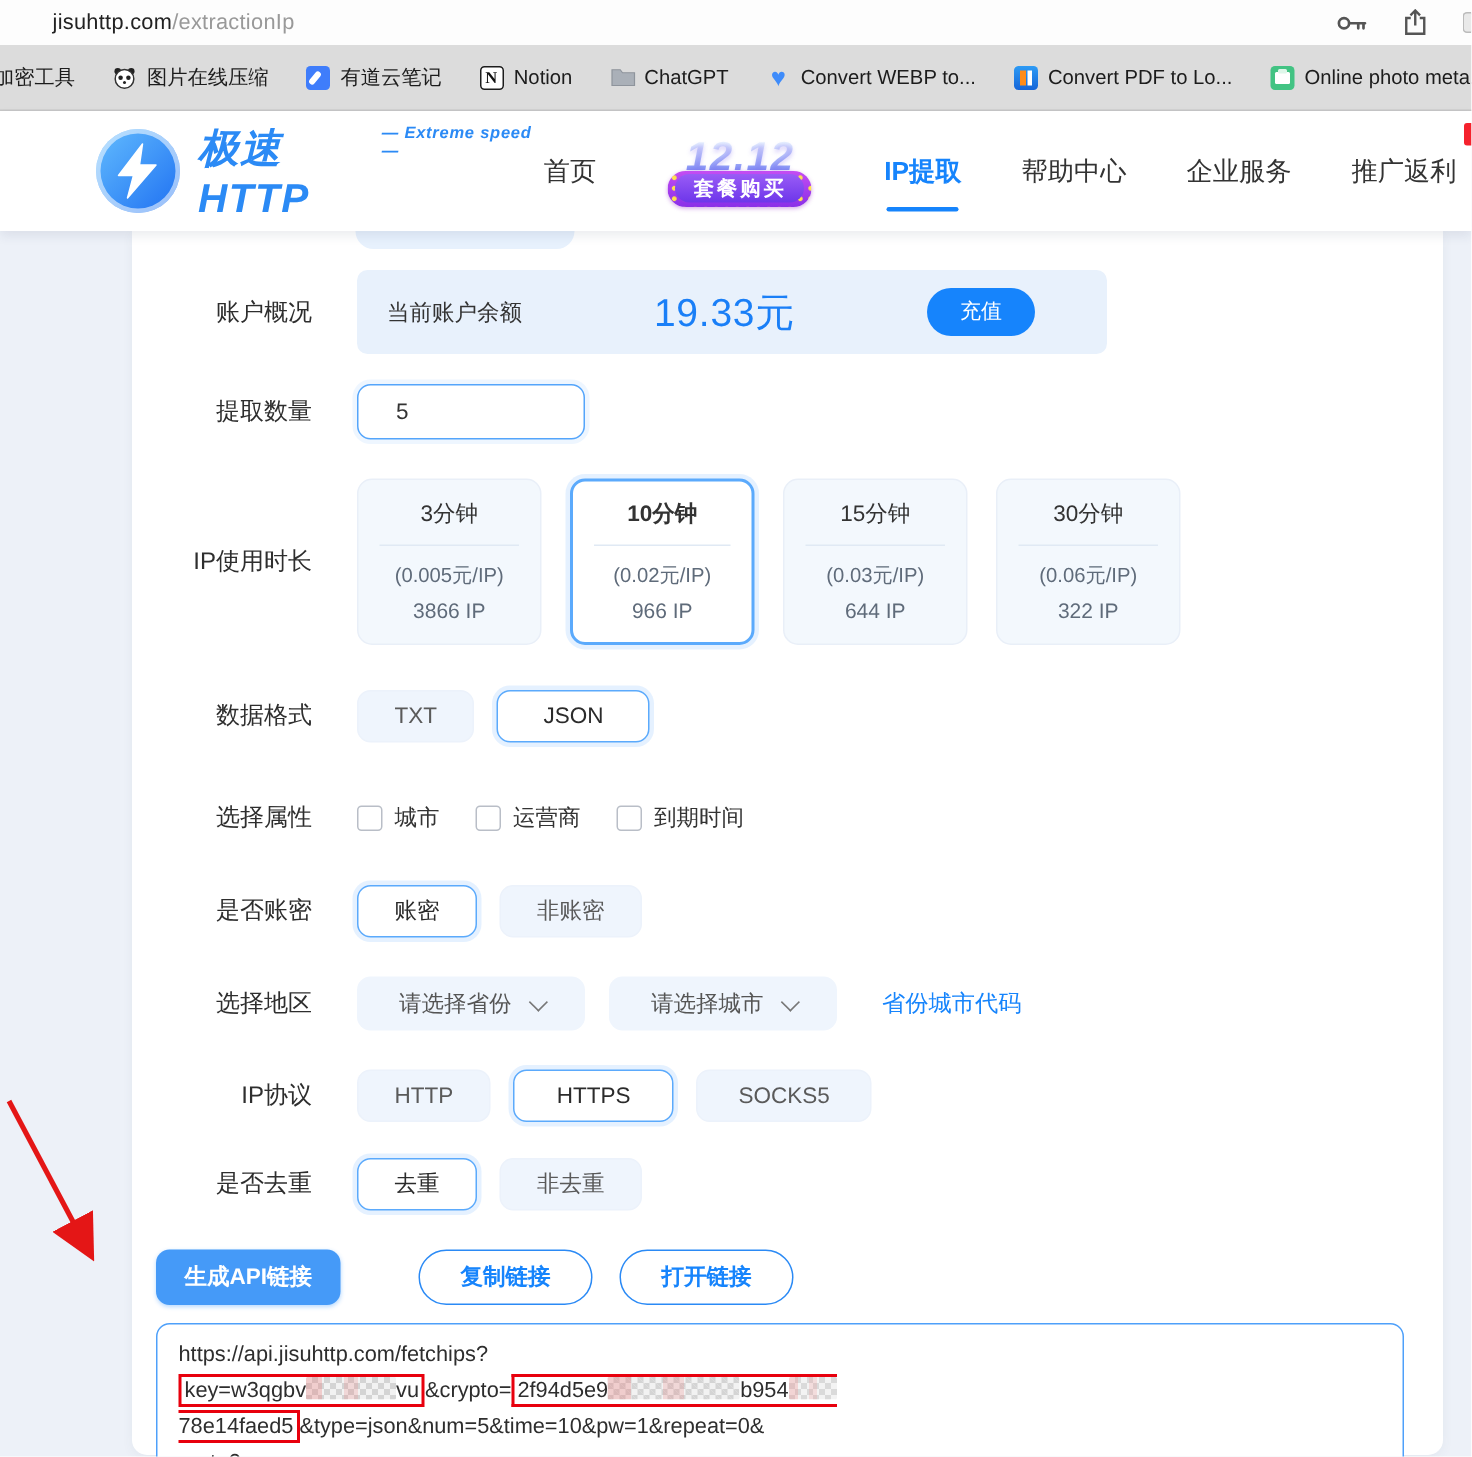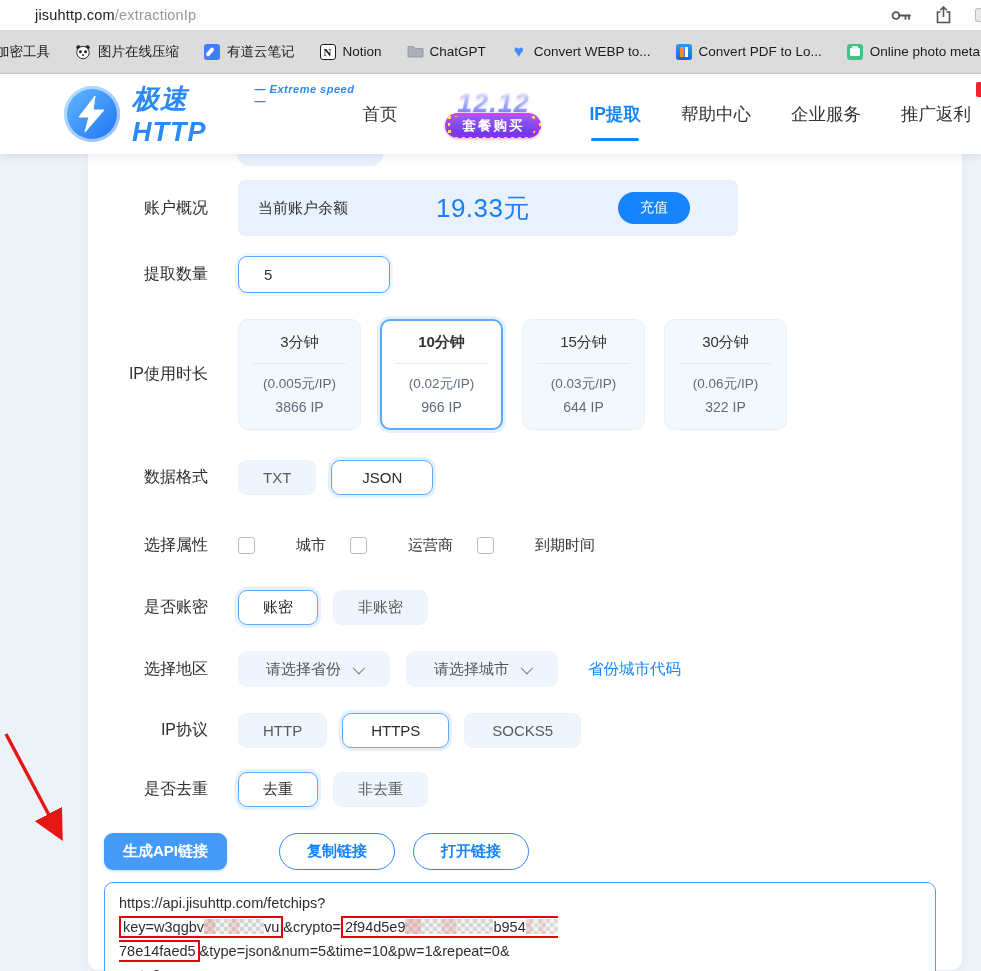--- a/index.html
+++ b/index.html
@@ -111,21 +111,21 @@
     background:#eff5fd; color:#5a5a5a; border:1px solid #ecf2fb; padding:0 24px; }
   .pill.selected { background:#fff; color:#2b2b2b; border:1.5px solid #5baafc;
     box-shadow:0 0 0 3px rgba(91,170,252,.16); font-weight:500; }
   .row-format { margin-bottom:40px; }
   .row-auth { margin-bottom:26px; }
   .row-protocol { margin-bottom:24px; }
   .row-dedupe { margin-bottom:26px; }
 
   
   .row-attrs { margin-bottom:34px; }
-  .cb-item { display:flex; align-items:center; margin-right:24px; cursor:pointer;gap:33px; }
+  .cb-item { display:flex; align-items:center; margin-right:24px; cursor:pointer; }
   .cb { width:17px; height:17px; border:1.5px solid #b9bec7; border-radius:3px; background:#fff; margin-right:8px; }
   .cb-label { font-size:15px; color:#333; }
 
   
   .row-region { margin-bottom:26px; }
   .select { width:152px; height:36px; background:#eff5fd; border-radius:9px; cursor:pointer;
     display:flex; align-items:center; justify-content:center; gap:12px; font-size:15px; color:#555;
     margin-right:16px; }
   .chev { width:9px; height:9px; border-right:1.5px solid #777; border-bottom:1.5px solid #777;
     transform:rotate(45deg) translateY(-2px); }

